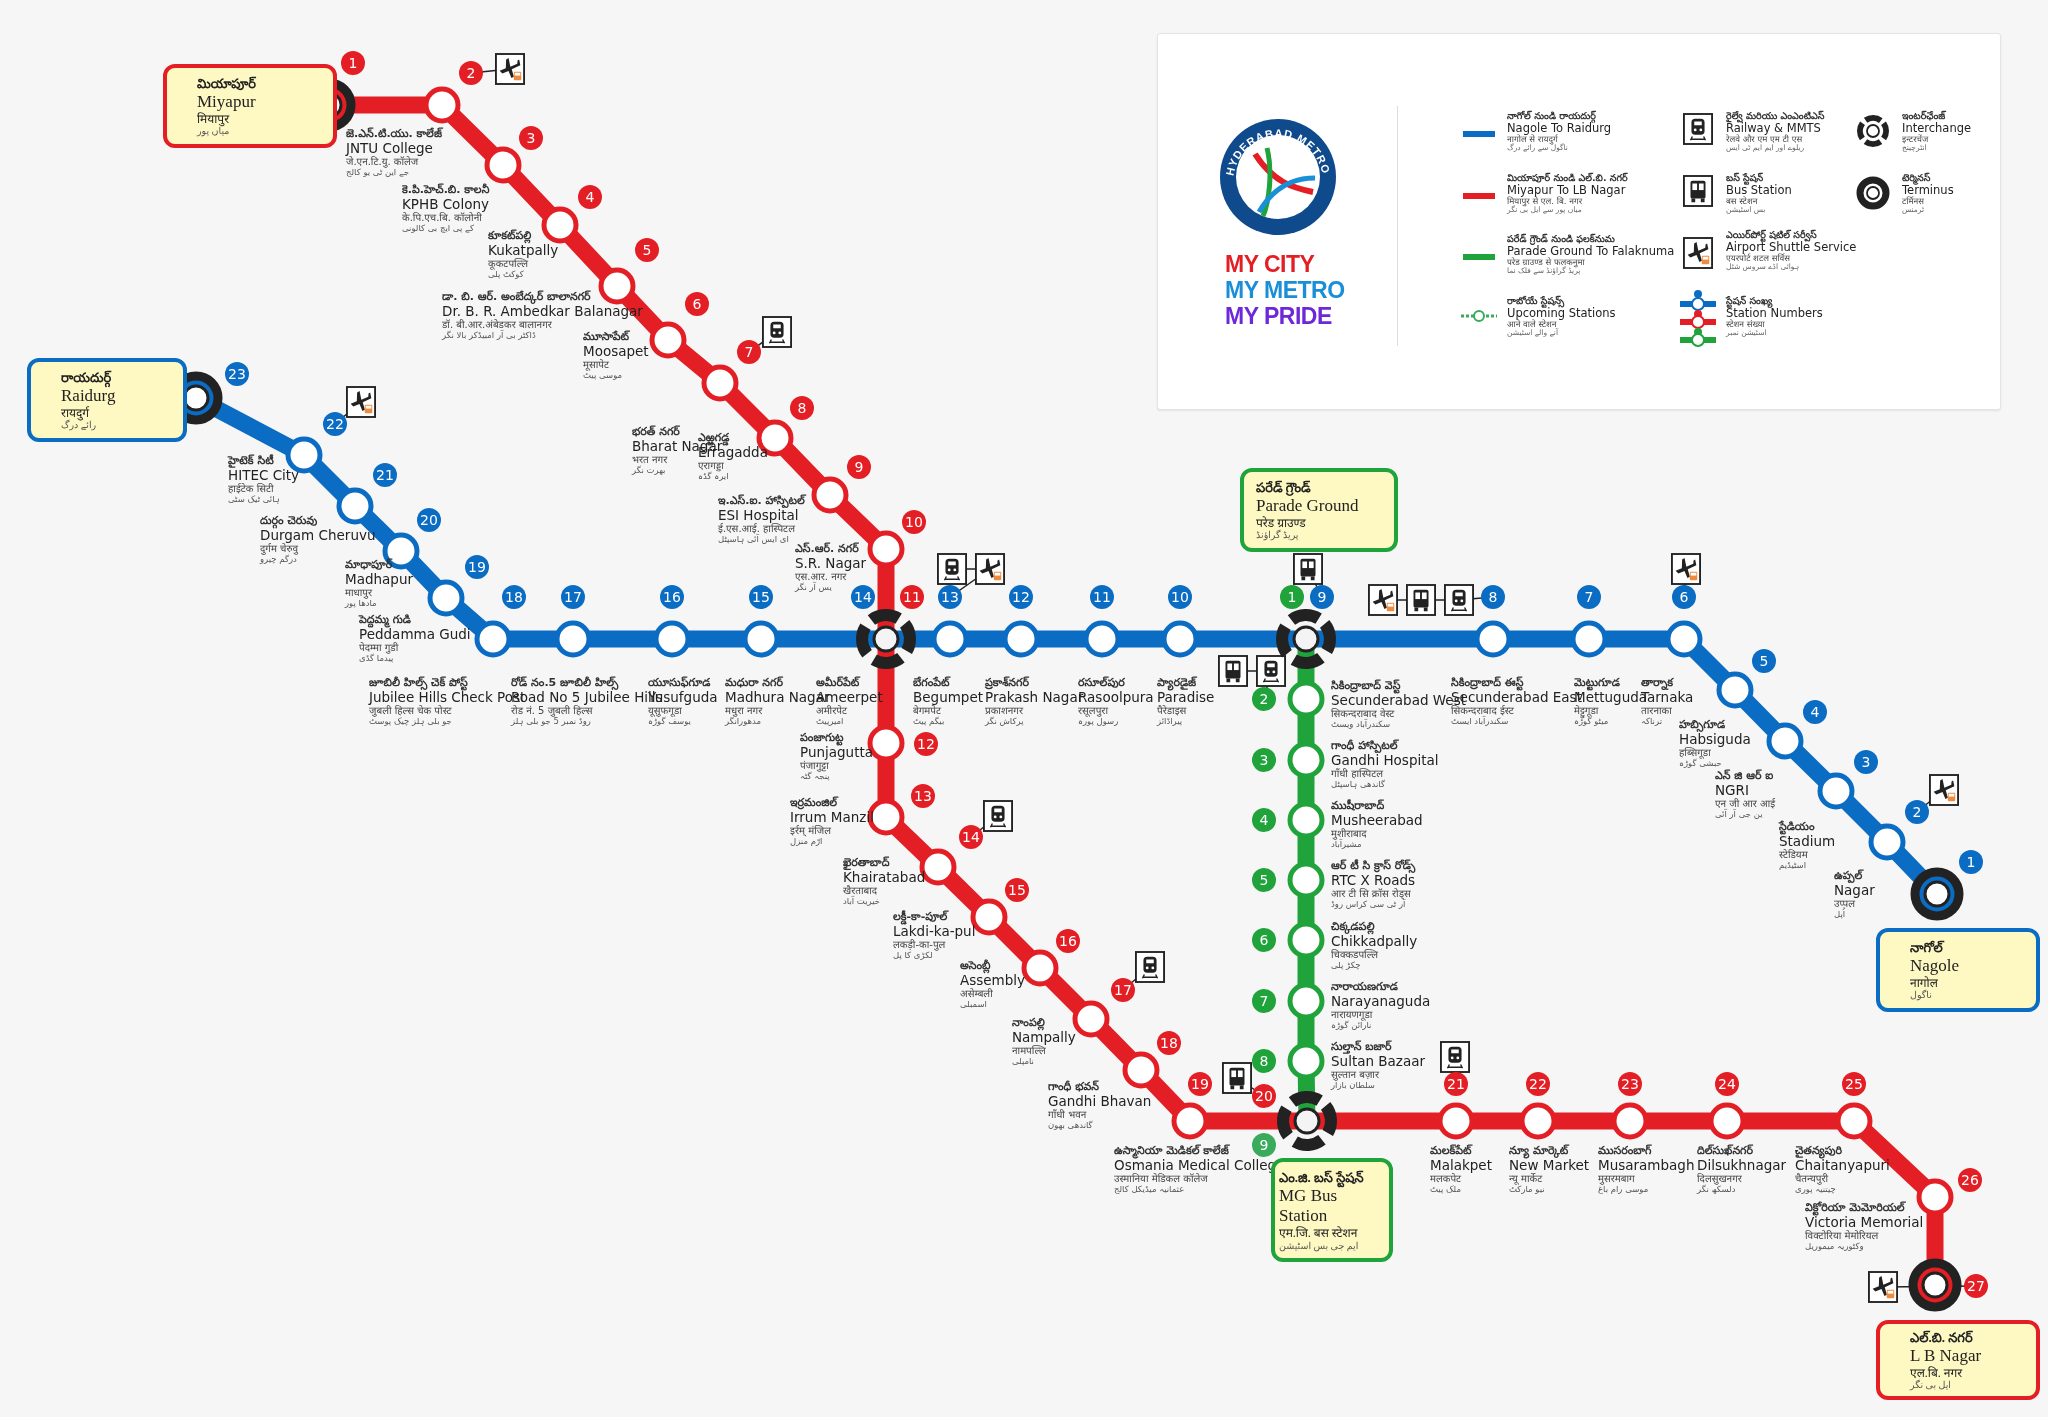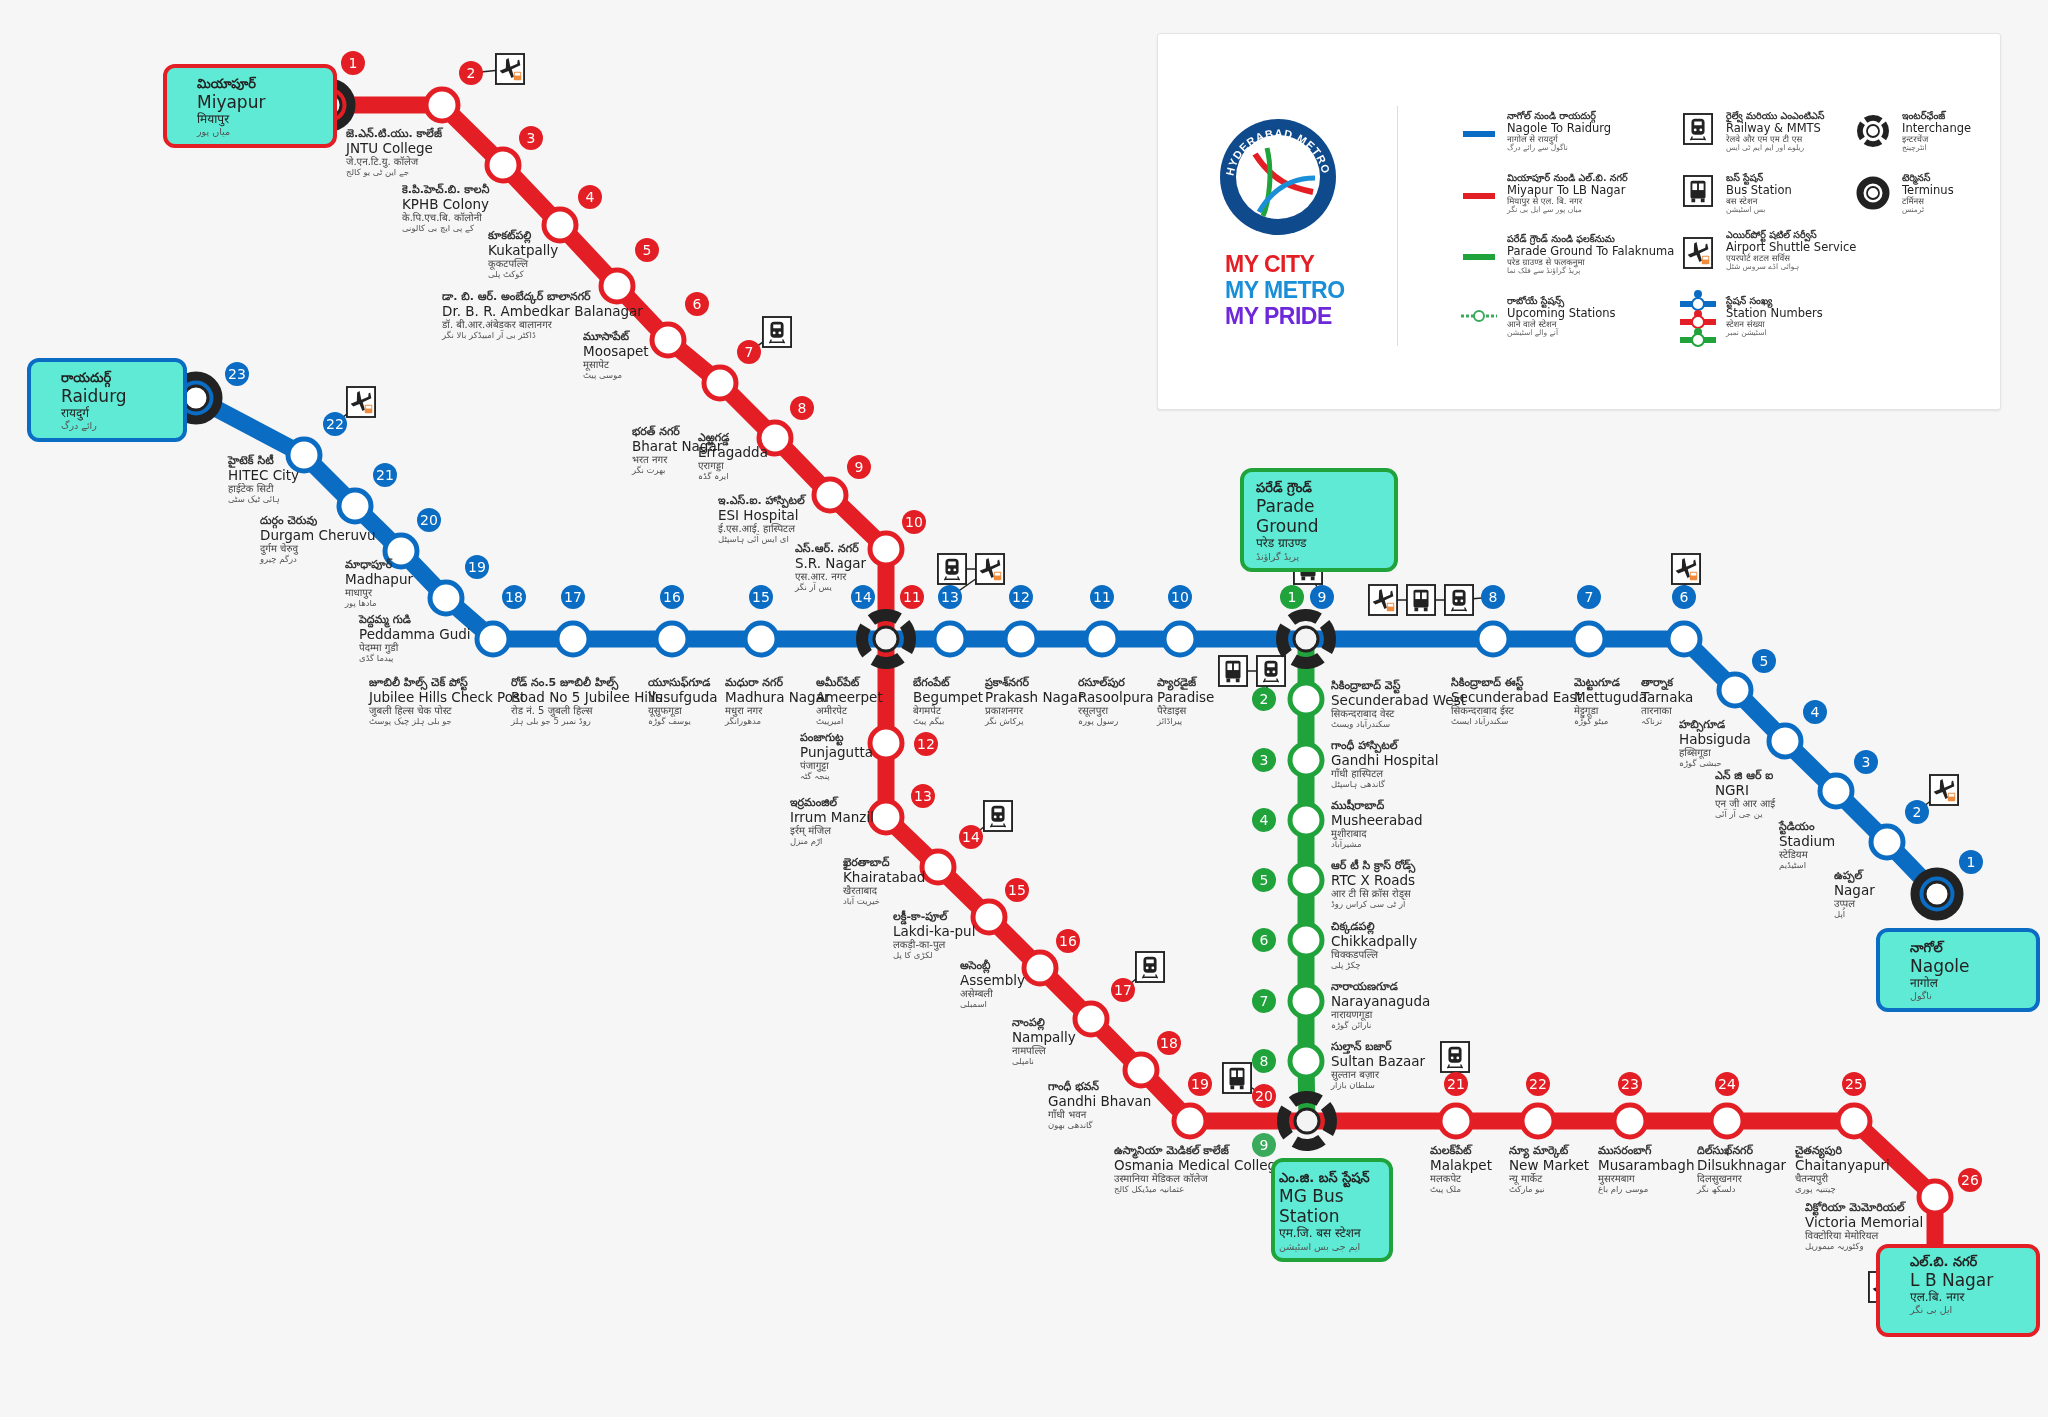--- a/index.html
+++ b/index.html
@@ -4,22 +4,22 @@
 <style>
   html, body { margin:0; padding:0; background:#f7f6f7; }
   body { width:2048px; height:1417px; position:relative; overflow:hidden;
          font-family:"DejaVu Sans", "Liberation Sans", sans-serif; color:#222; }
   #map { position:absolute; left:0; top:0; width:2048px; height:1417px; }
   .lbl { position:absolute; line-height:1.15; white-space:nowrap; }
   .lbl .te { font-size:11px; font-weight:bold; color:#333; }
   .lbl .en { font-size:13.5px; color:#222; }
   .lbl .hi { font-size:10px; color:#444; }
   .lbl .ur { font-size:8.5px; color:#555; }
-  .term-box { position:absolute; background:#5eead4; border:4px solid; border-radius:12px;
-              padding:8px 16px 6px 30px; line-height:1.2; }
+  .term-box { position:absolute; background:#fef9c3; border:4px solid; border-radius:12px;
+              padding:8px 16px 6px 30px; line-height:1.2;font-family:Liberation Serif, serif; }
   .term-box .te { font-size:13px; font-weight:bold; }
   .term-box .en { font-size:17px; }
   .term-box .hi { font-size:12px; }
   .term-box .ur { font-size:9.5px; color:#555; }
   .legend-panel { position:absolute; left:1157px; top:33px; width:842px; height:375px;
                   background:#fff; border:1px solid #e4e4e4; border-radius:3px;
                   box-shadow:0 1px 2px rgba(0,0,0,0.08); }
   .slogan { position:absolute; left:1224px; font-size:23px; font-weight:bold; letter-spacing:-0.5px; font-family:"Liberation Sans", sans-serif; }
   .leg-item { position:absolute; line-height:1.12; }
   .leg-item .te { font-size:9.5px; font-weight:bold; color:#333; }
@@ -842,21 +842,21 @@
   <div class="en">MG Bus Station</div>
   <div class="hi">एम.जि. बस स्टेशन</div>
   <div class="ur">ایم جی بس اسٹیشن</div>
 </div>
 <div class="term-box" style="left: 1876px; top: 928px; width: 110px; border-color: rgb(10, 108, 194);">
   <div class="te">నాగోల్</div>
   <div class="en">Nagole</div>
   <div class="hi">नागोल</div>
   <div class="ur">ناگول</div>
 </div>
-<div class="term-box" style="left: 1876px; top: 1244px; width: 110px; padding-top: 6px; padding-bottom: 17px; border-color: rgb(227, 30, 36);">
+<div class="term-box" style="left: 1876px; top: 1320px; width: 110px; padding-top: 6px; padding-bottom: 4px; border-color: rgb(227, 30, 36);">
   <div class="te">ఎల్.బి. నగర్</div>
   <div class="en">L B Nagar</div>
   <div class="hi">एल.बि. नगर</div>
   <div class="ur">ایل بی نگر</div>
 </div>
 
 <div class="legend-panel">
   <svg style="position:absolute;left:55px;top:78px;" width="130" height="130" viewBox="0 0 130 130">
     <circle cx="65" cy="65" r="58" fill="#0f4a8c"></circle>
     <circle cx="65" cy="65" r="42" fill="#fff"></circle>

